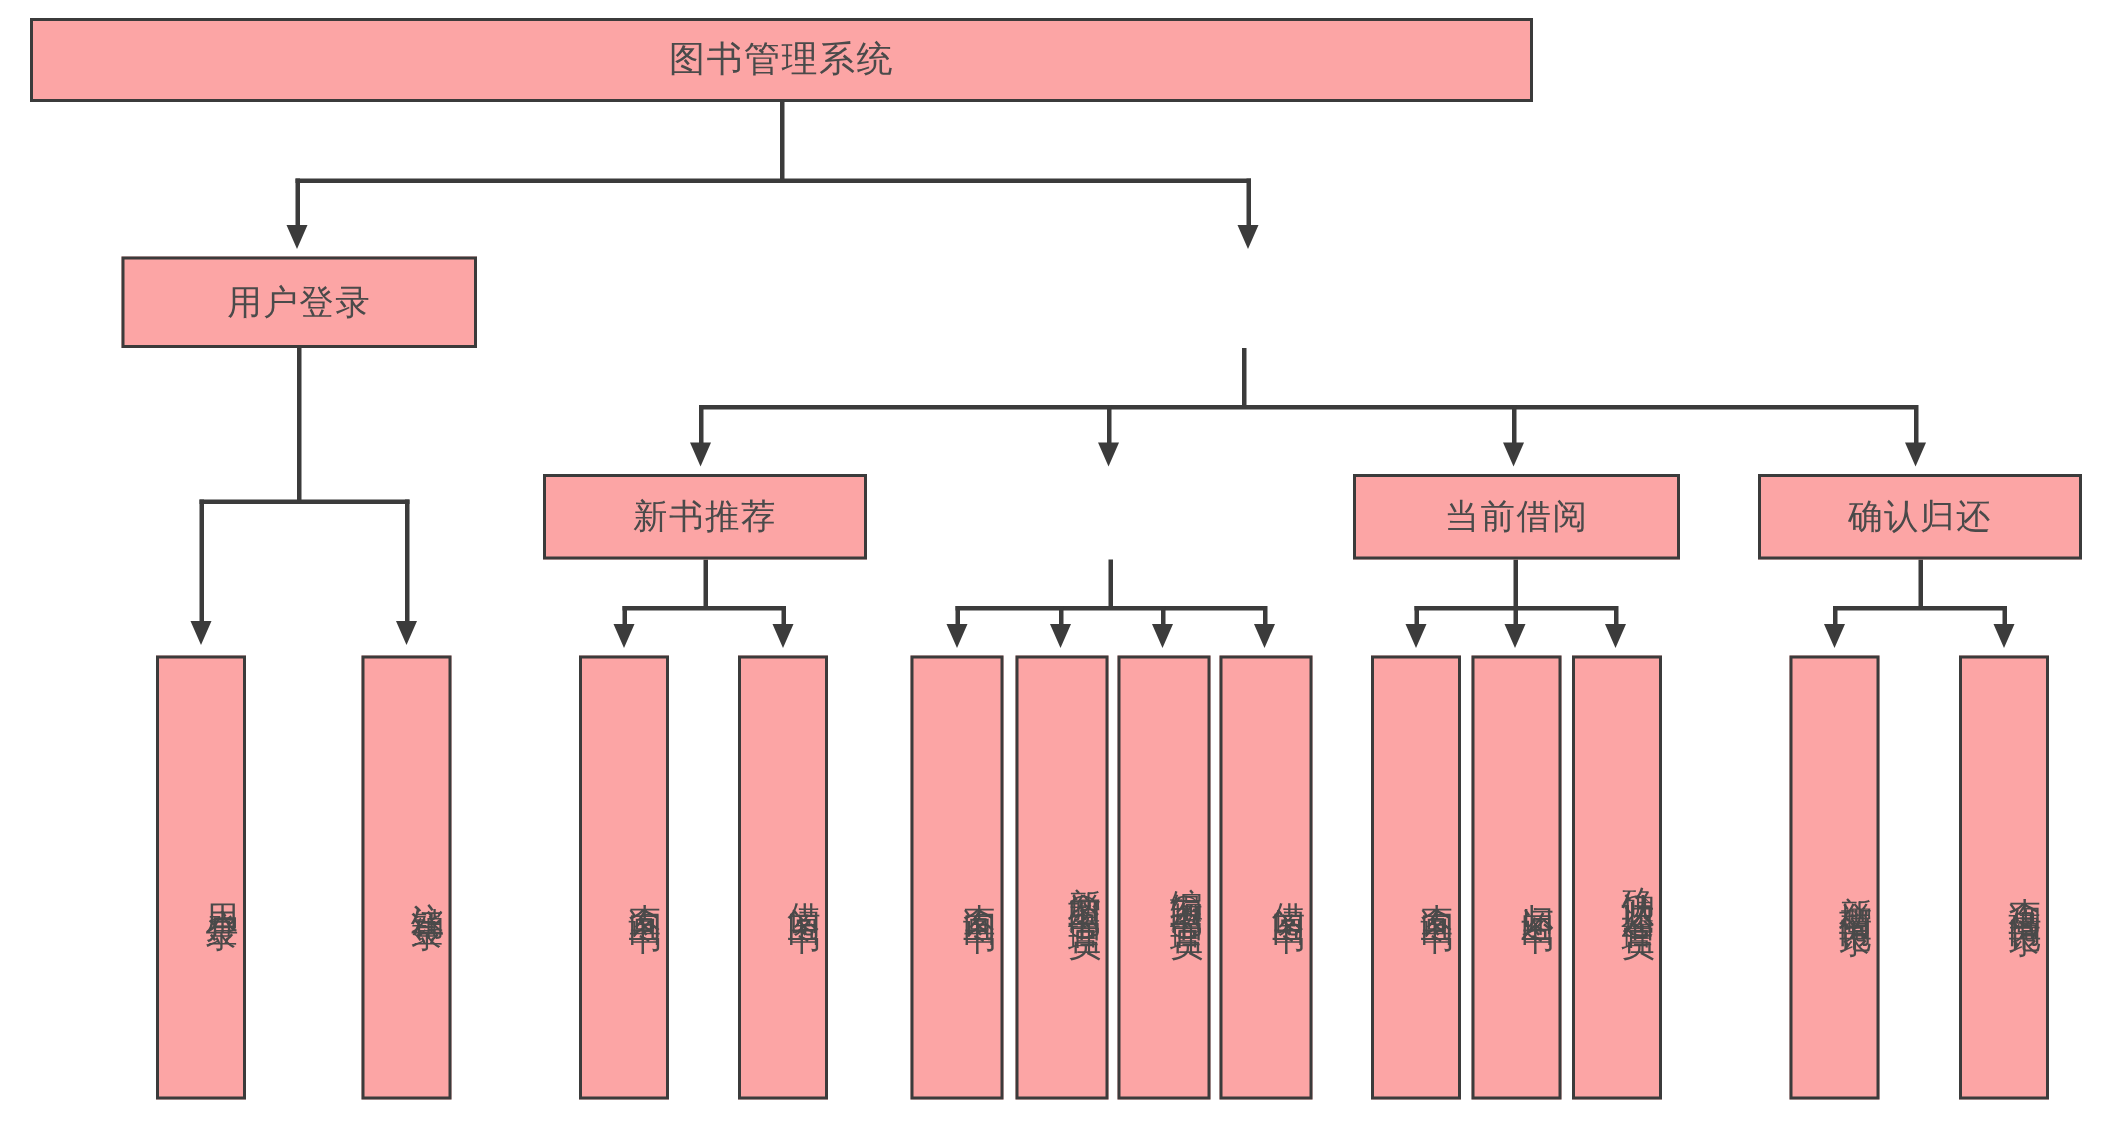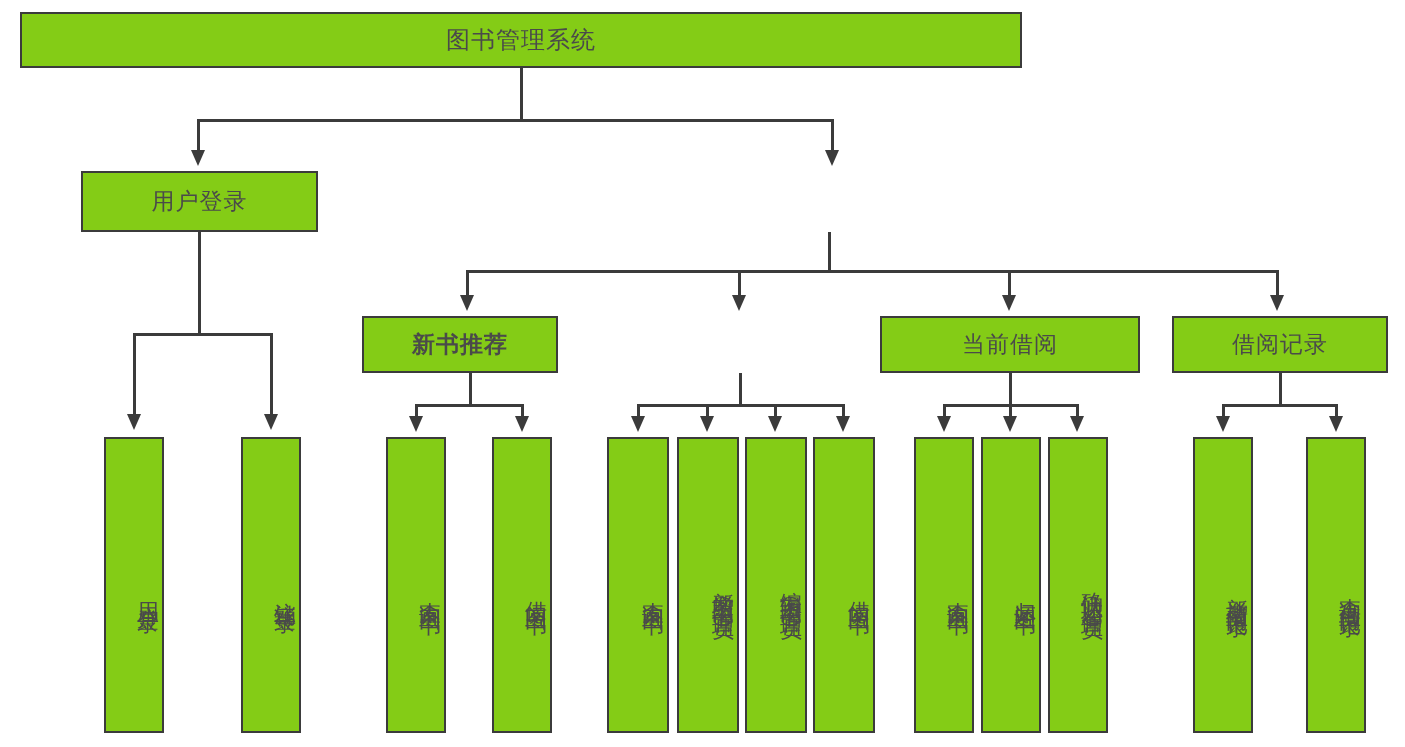--- a/index.html
+++ b/index.html
@@ -7,21 +7,21 @@
   #canvas{
     position:relative;
     width:1405px;height:747px;
     background:#ffffff;
     overflow:hidden;
   }
   .node{
     position:absolute;
     box-sizing:border-box;
     border:2.5px solid #3b3b3b;
-    background:#84cc16;
+    background:#fca5a5;
     display:flex;
     align-items:center;
     justify-content:center;
     color:#4a4a4a;
     font-size:23px;
     letter-spacing:1px;
     line-height:1.25;
     z-index:3;
   }
   .node.root{font-size:24px;}
@@ -92,28 +92,28 @@
   <div class="hline" style="left:466px;top:270px;width:812px;height:2.5px;"></div>
   <div class="vline" style="left:466px;top:270px;width:2.5px;height:28px;"></div>
   <div class="arrow" style="left:460px;top:295px;"></div>
   <div class="vline" style="left:738px;top:270px;width:2.5px;height:28px;"></div>
   <div class="arrow" style="left:732px;top:295px;"></div>
   <div class="vline" style="left:1008px;top:270px;width:2.5px;height:28px;"></div>
   <div class="arrow" style="left:1002px;top:295px;"></div>
   <div class="vline" style="left:1276px;top:270px;width:2.5px;height:28px;"></div>
   <div class="arrow" style="left:1270px;top:295px;"></div>
 
-  <div class="node" style="left:362px;top:316px;width:196px;height:57px;font-weight:bold;">
+  <div class="node" style="left:362px;top:316px;width:216px;height:57px;">
     <span class="lbl">新书推荐</span>
   </div>
-  <div class="node" style="left:880px;top:316px;width:260px;height:57px;">
+  <div class="node" style="left:902px;top:316px;width:218px;height:57px;">
     <span class="lbl">当前借阅</span>
   </div>
   <div class="node" style="left:1172px;top:316px;width:216px;height:57px;">
-    <span class="lbl">借阅记录</span>
+    <span class="lbl">确认归还</span>
   </div>
 
   <div class="vline" style="left:469px;top:373px;width:2.5px;height:33px;"></div>
   <div class="hline" style="left:415px;top:404px;width:108px;height:2.5px;"></div>
   <div class="vline" style="left:415px;top:404px;width:2.5px;height:15px;"></div>
   <div class="arrow" style="left:409px;top:416px;"></div>
   <div class="vline" style="left:521px;top:404px;width:2.5px;height:15px;"></div>
   <div class="arrow" style="left:515px;top:416px;"></div>
 
   <div class="vline" style="left:739px;top:373px;width:2.5px;height:33px;"></div>

